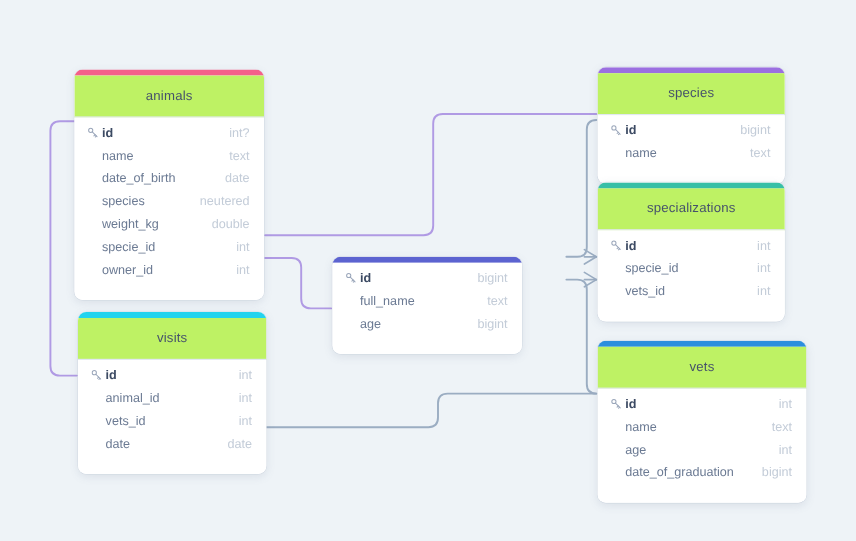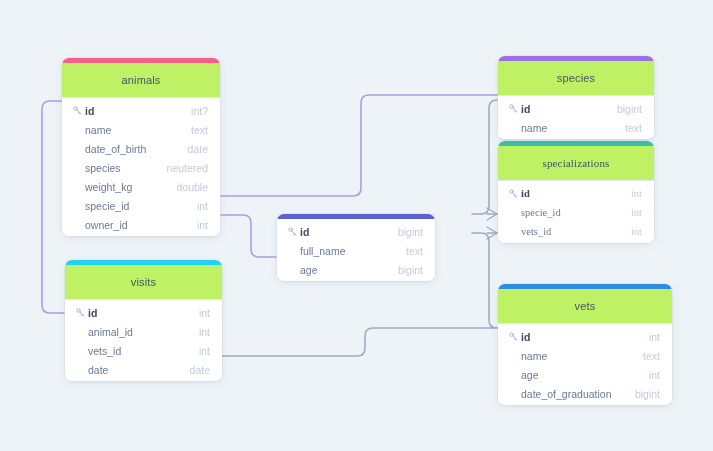--- a/index.html
+++ b/index.html
@@ -47,21 +47,21 @@
     background: #bef264;
     text-align: center;
     font-size: 11px;
     color: #46526b;
     padding: 11px 6px 11px 6px;
     letter-spacing: 0.15px;
     border-bottom: 1px solid #e2e8f2;
   }
   .fields {
     background: #ffffff;
-    padding: 3px 0 2px 0;
+    padding: 3px 0 16px 0;
   }
   .field-row {
     display: flex;
     align-items: center;
     padding: 2px 12px 2px 9px;
     height: 15px;
     font-size: 10.5px;
   }
   .key-slot {
     width: 12px;
@@ -195,21 +195,21 @@
     <span class="field-name">id</span>
     <span class="field-type">bigint</span>
   </div>
           <div class="field-row">
     <span class="key-slot"></span>
     <span class="field-name">name</span>
     <span class="field-type">text</span>
   </div>
         </div>
   </div>
-      <div class="table-node" style="left: 498px; top: 141px; width: 156px; font-family: Liberation Serif, serif;">
+      <div class="table-node" style="left: 498px; top: 152px; width: 156px;">
     <div class="accent-bar" style="background: rgb(56, 191, 167);"></div>
     <div class="table-title">specializations</div>
     <div class="fields">
           <div class="field-row pk">
     <span class="key-slot">
               <svg class="key-icon" viewBox="0 0 16 16">
                 <g fill="none" stroke="#9aa6ba" stroke-width="1.5" stroke-linecap="round">
                   <circle cx="4.6" cy="4.6" r="3.1"></circle>
                   <path d="M6.9 6.9 L14 14"></path>
                   <path d="M11.1 11.1 L9.3 12.9"></path>

